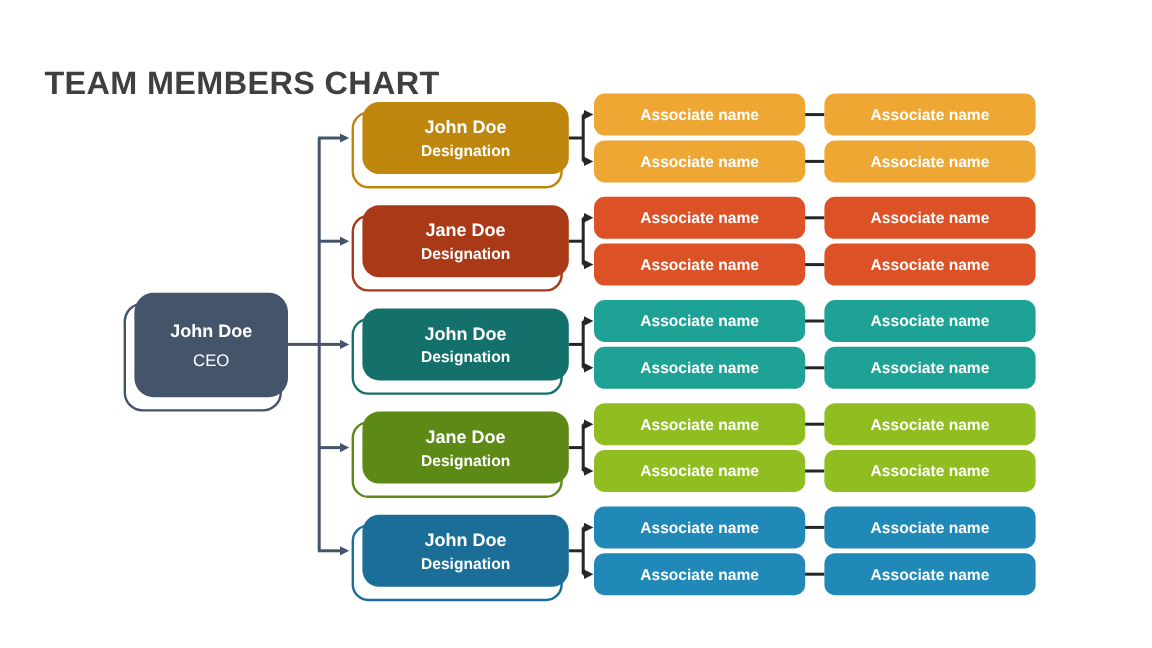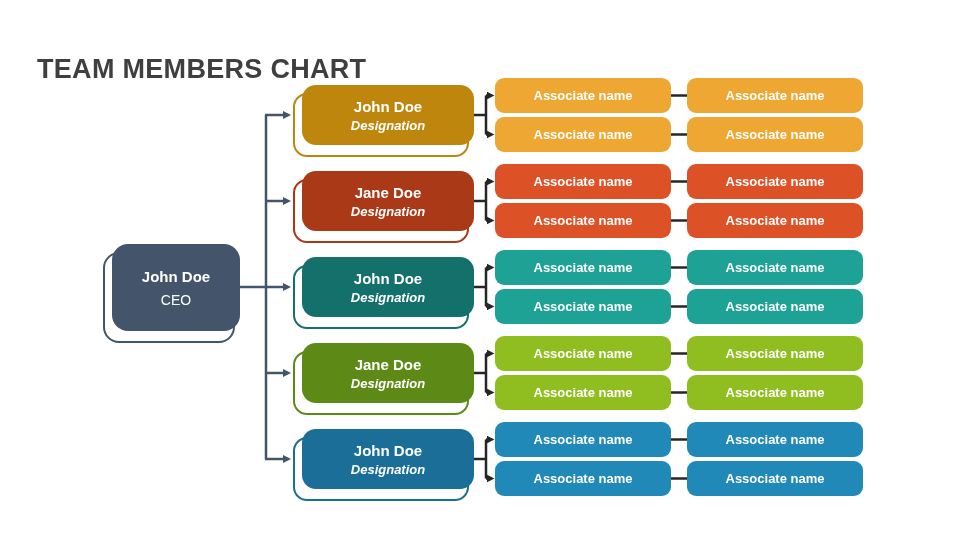--- a/index.html
+++ b/index.html
@@ -31,21 +31,21 @@
   .mgr-outline {
     position:absolute; left:293px; top:16px; width:172px; height:60px;
     border:2px solid; border-radius:14px; background:transparent; z-index:2;
   }
   .mgr-box {
     position:absolute; left:302px; top:8px; width:172px; height:60px;
     border-radius:14px; color:#fff; z-index:3;
     display:flex; flex-direction:column; align-items:center; justify-content:center; gap:3px;
   }
   .mgr-name { font-size:15px; font-weight:bold; }
-  .mgr-desig { font-size:13px; font-weight:bold; font-style:italic; }
+  .mgr-desig { font-size:13px; font-weight:bold; }
   .assoc {
     position:absolute; width:176px; height:35px; border-radius:9px; color:#fff; z-index:3;
     display:flex; align-items:center; justify-content:center;
     font-size:13px; font-weight:bold;
   }
   .c1 { left:495px; } .c2 { left:687px; }
   .r1 { top:1px; }   .r2 { top:40px; }
 </style>
 </head>
 <body>

